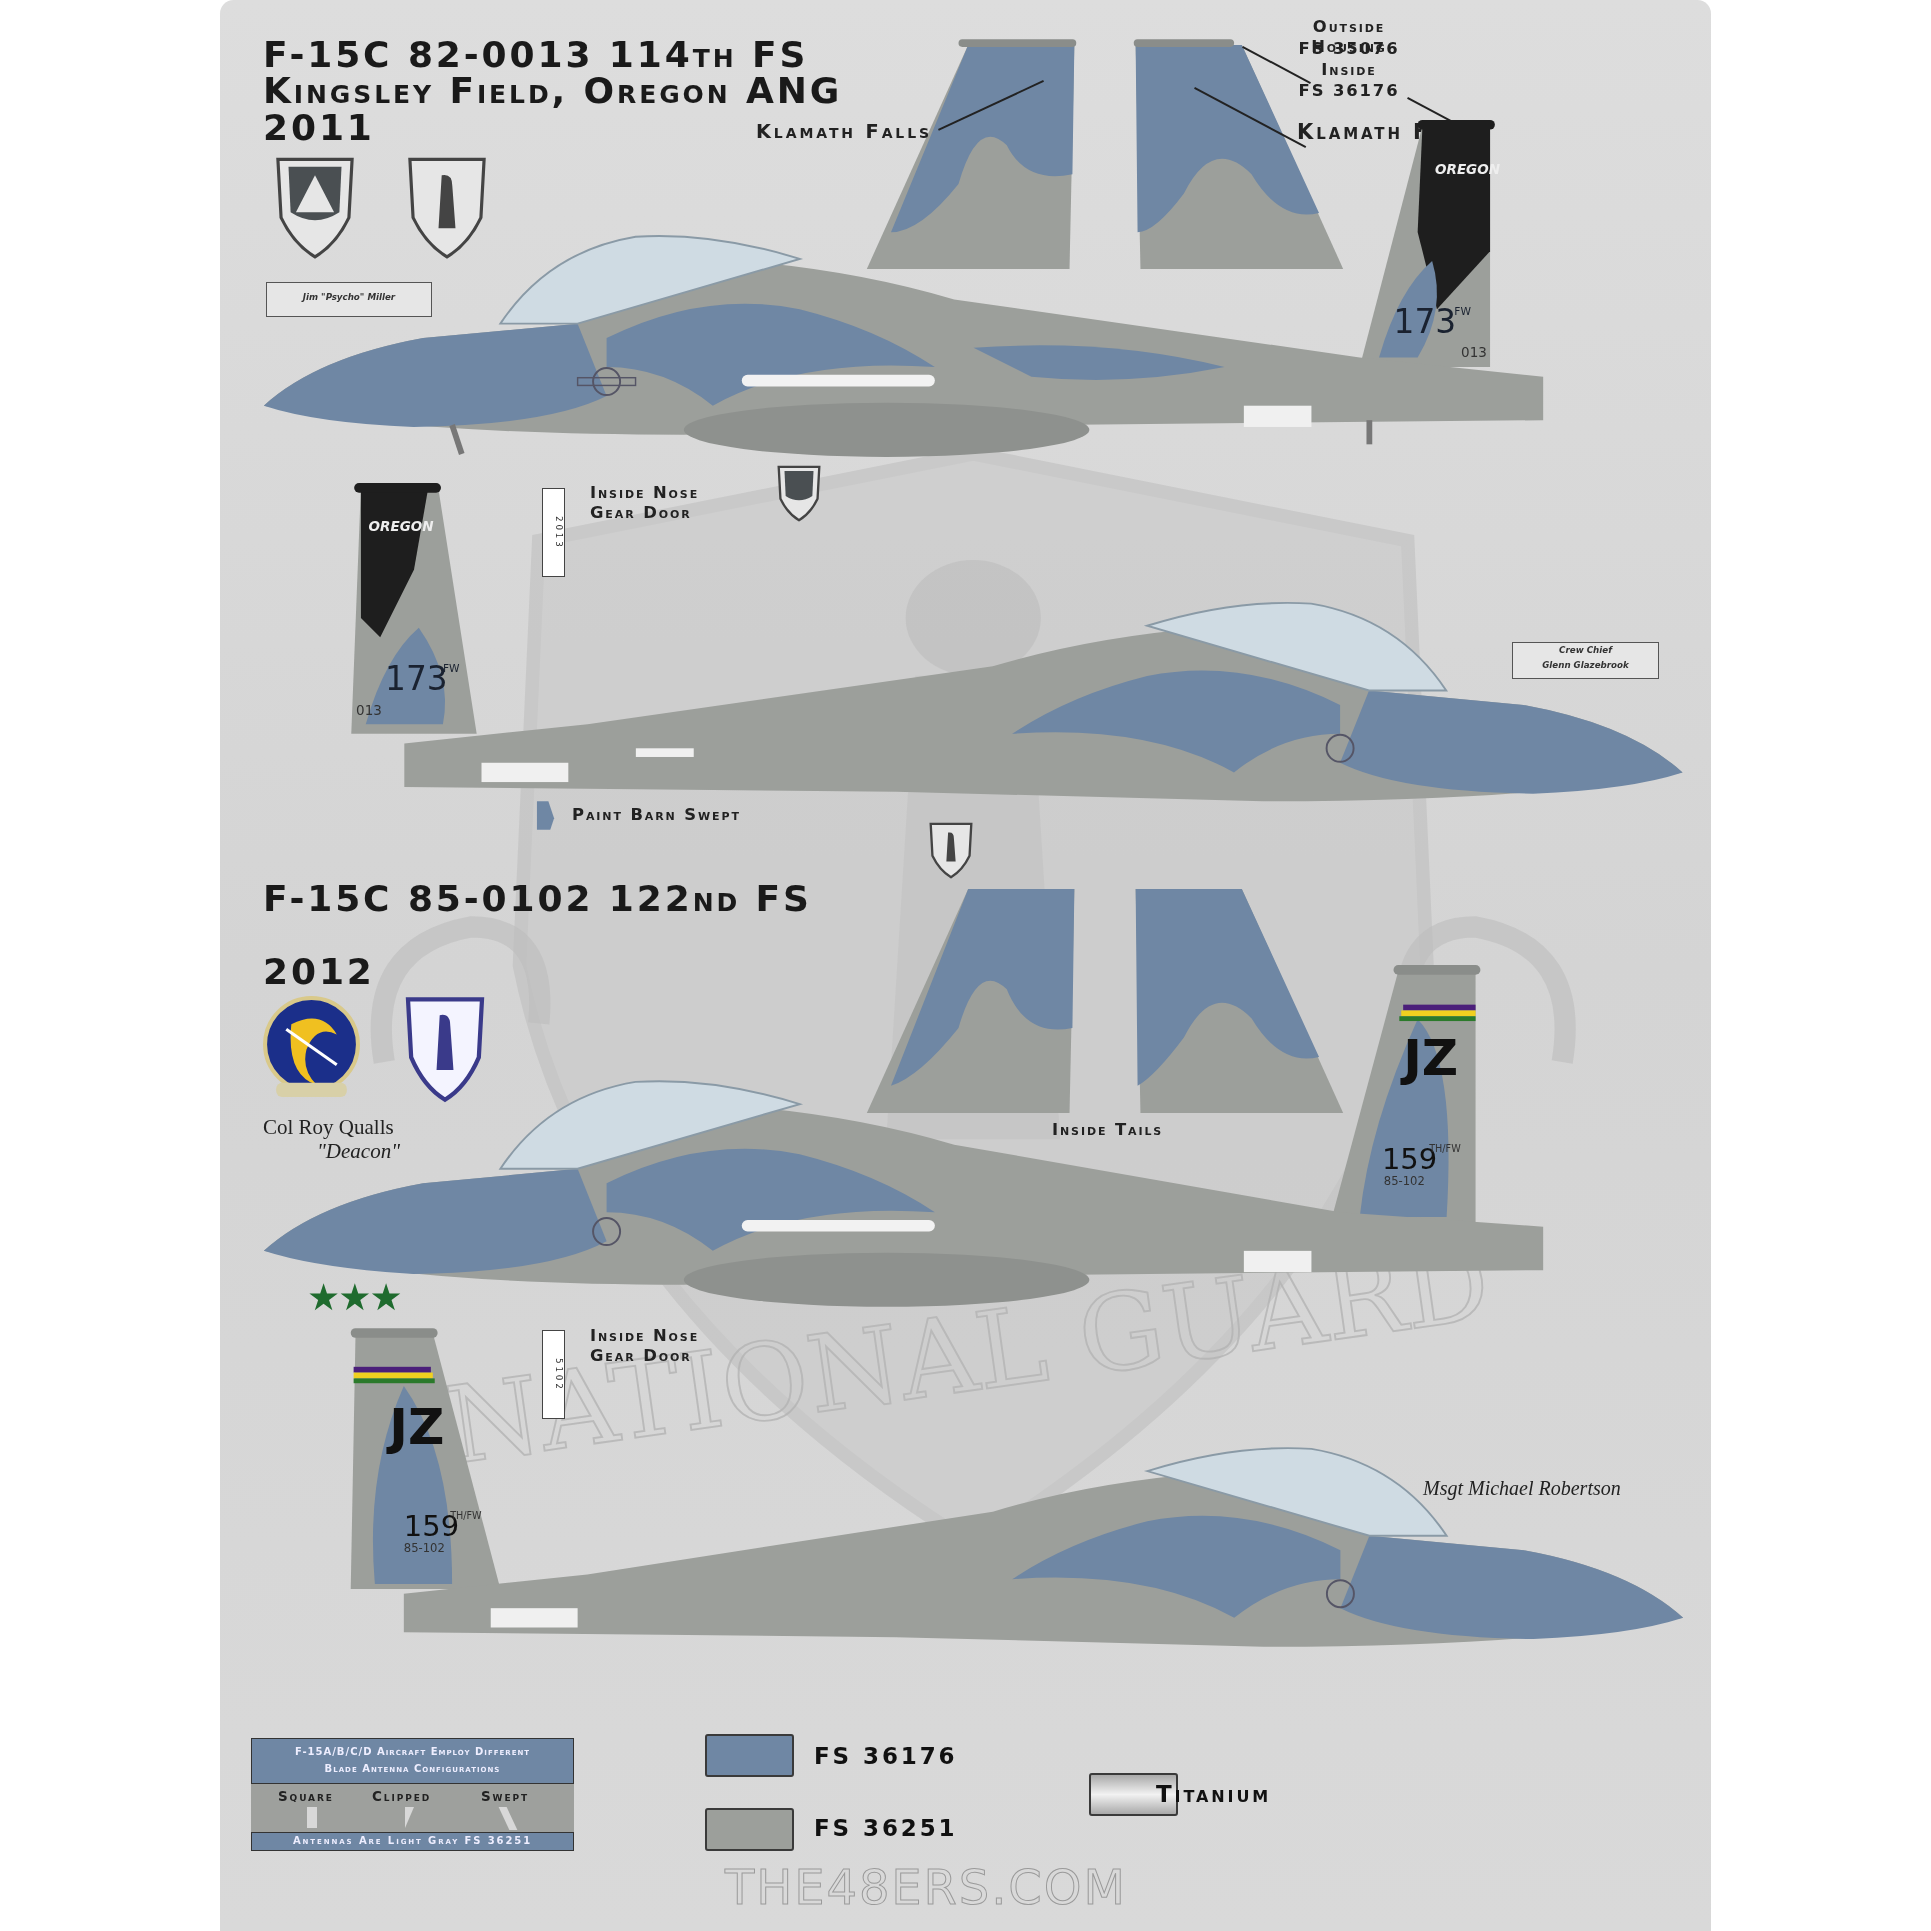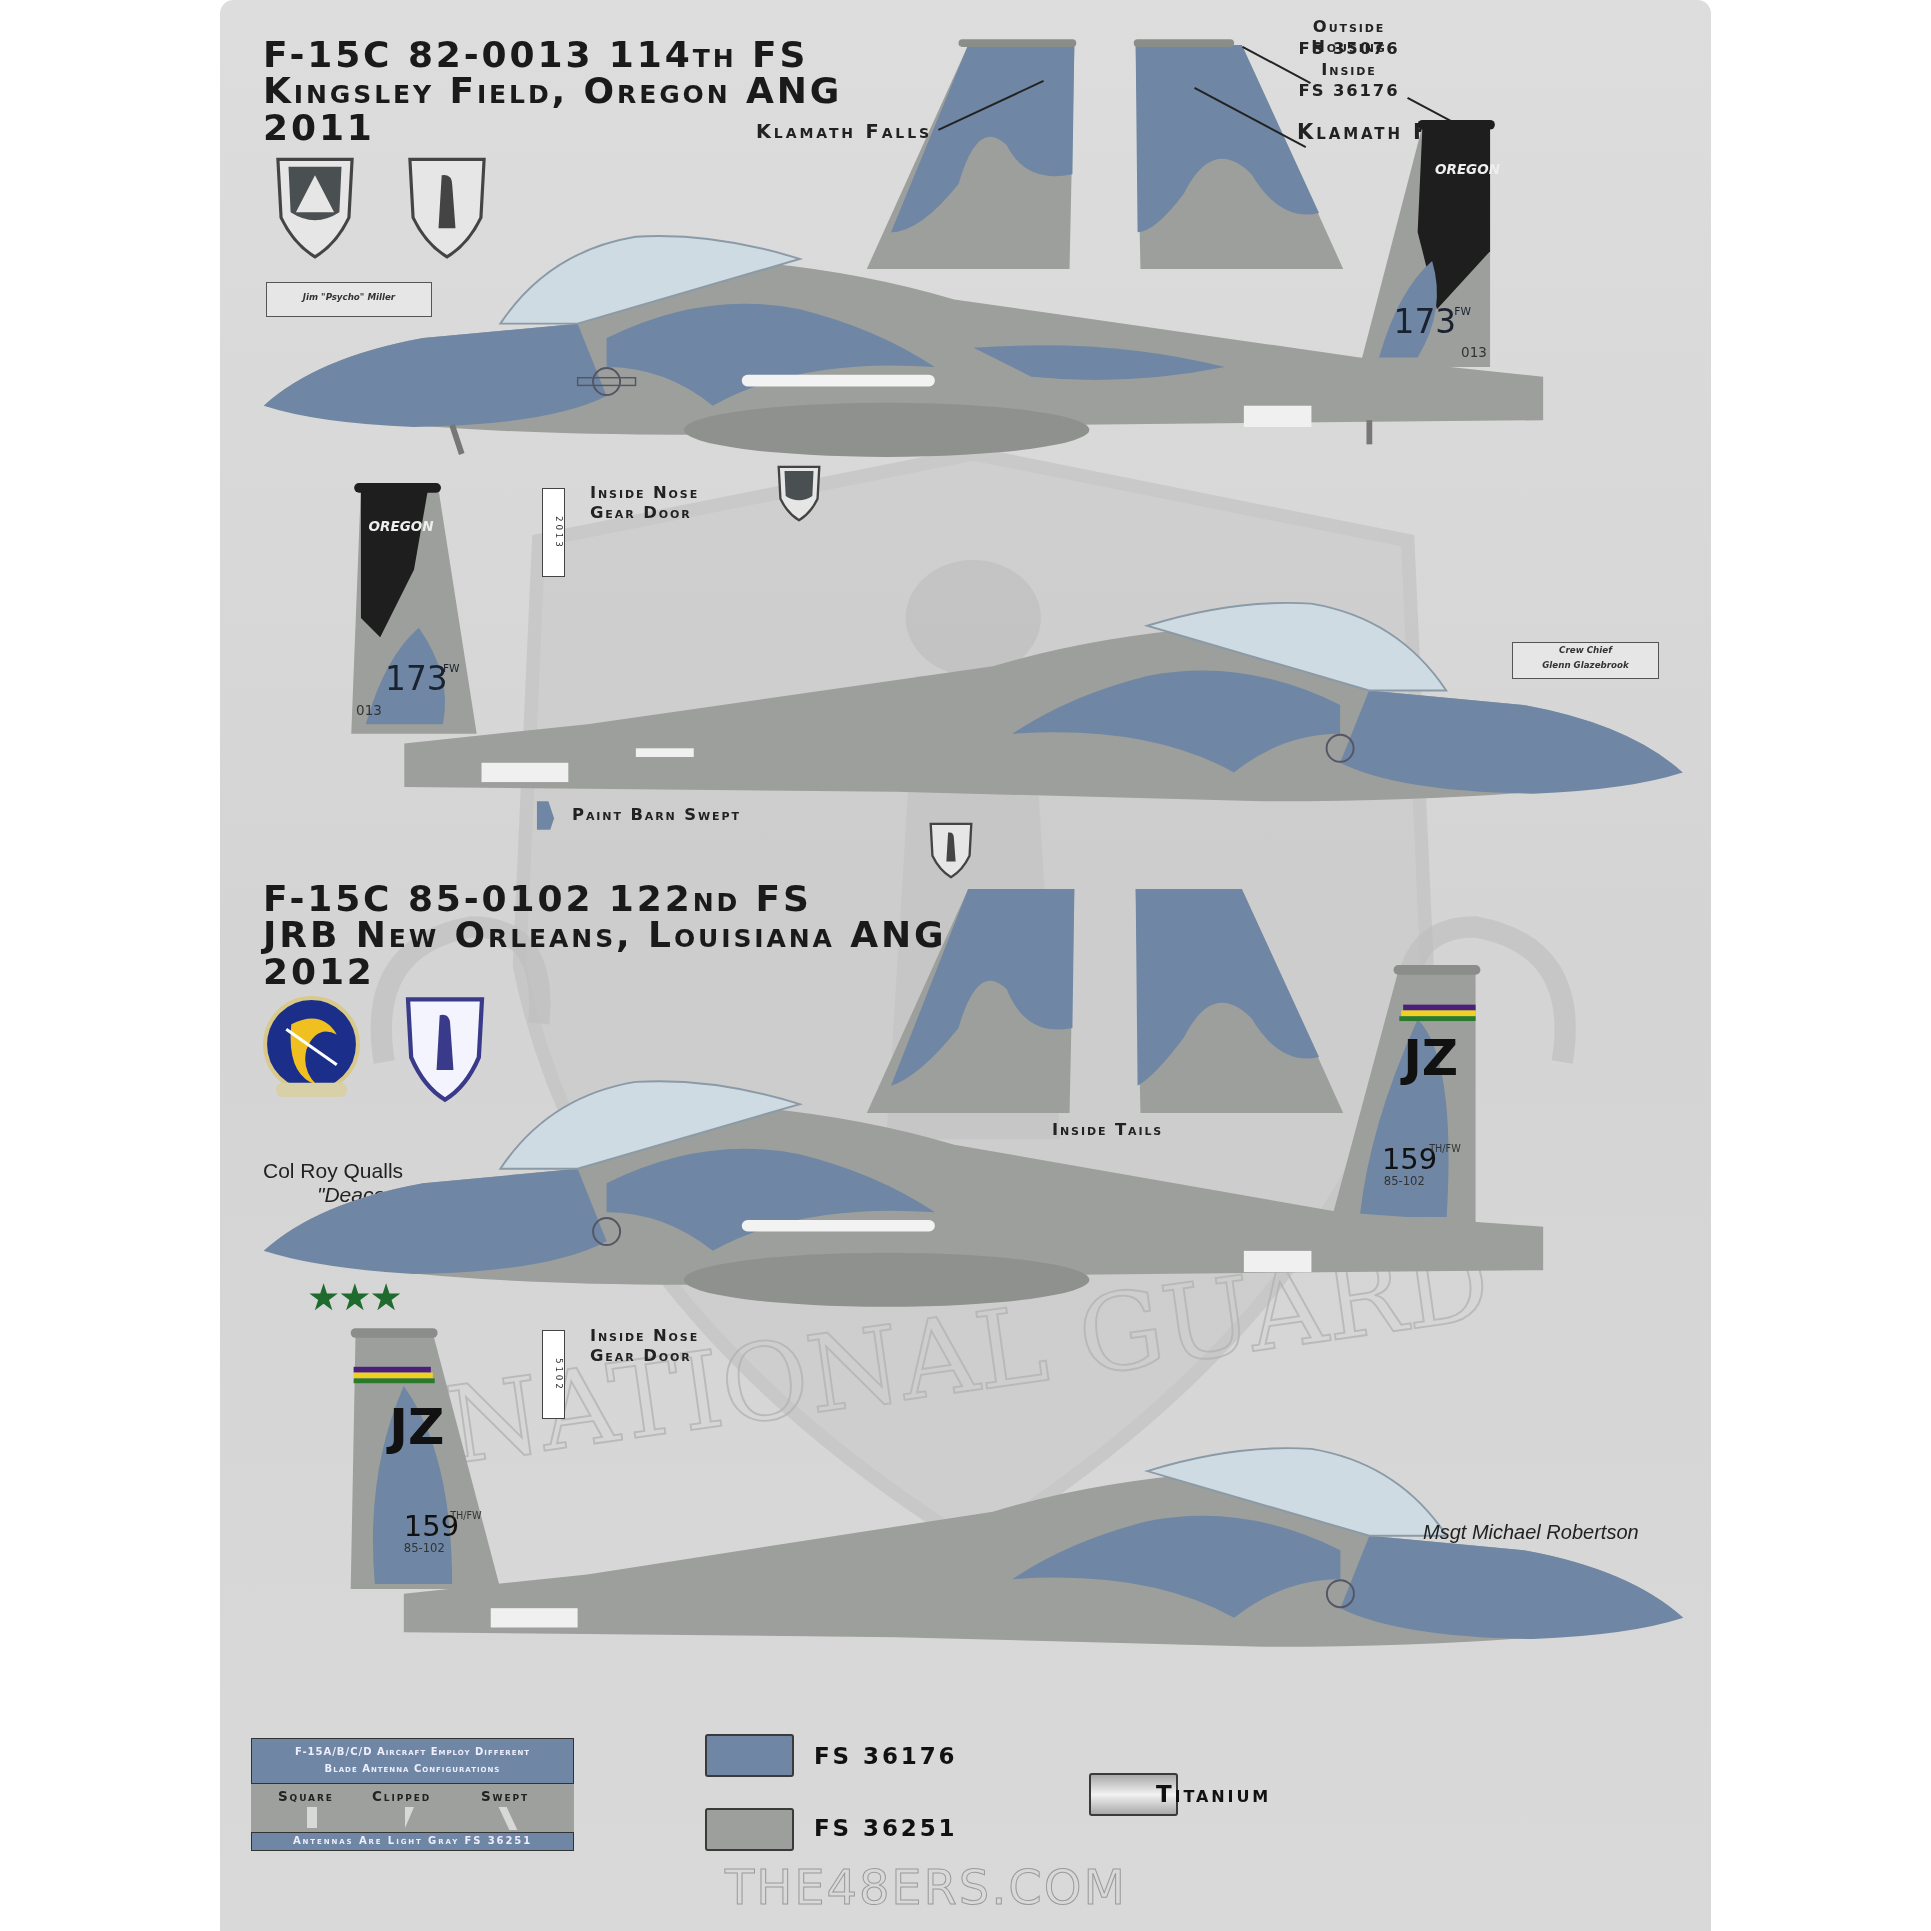--- a/index.html
+++ b/index.html
@@ -2,21 +2,21 @@
 <html><head>
 <meta charset="utf-8">
 <style>
   html,body{margin:0;padding:0;background:#ffffff;}
   body{width:1931px;height:1931px;position:relative;overflow:hidden;font-family:"DejaVu Sans",sans-serif;}
   .sheet{position:absolute;left:220px;top:0;width:1491px;height:1931px;
     background:linear-gradient(180deg,#dddddd 0%,#d4d4d4 50%,#d9d9d9 100%);border-radius:13.5px 13.5px 0 0;overflow:hidden;}
   .sc{font-variant:small-caps;letter-spacing:2.9px;color:#1a1a1a;font-weight:bold;}
   .title{position:absolute;left:43px;font-size:36px;line-height:36px;font-family:"DejaVu Sans",sans-serif;}
   .note{position:absolute;font-size:16.4px;letter-spacing:1.9px;font-variant:small-caps;font-weight:bold;color:#222;line-height:20px;}
-  .script{position:absolute;font-family:Liberation Sans, sans-serif;font-style:normal;color:#222;margin-top:44px;}
+  .script{position:absolute;font-family:Liberation Serif, serif;font-style:normal;color:#222;}
   .script.i{font-style:italic;}
   .watermark{position:absolute;left:0;top:0;width:1491px;height:1931px;pointer-events:none;}
   .leader{position:absolute;height:1.9px;background:#222;transform-origin:0 0;}
   .shield{position:absolute;}
   .swatch{position:absolute;width:85px;height:39px;border:2.9px solid #3a3a3a;border-radius:2.9px;}
   .sw-label{position:absolute;font-size:23px;font-weight:bold;letter-spacing:2.9px;color:#111;}
   .antenna-box{position:absolute;left:31px;top:1738px;width:323px;height:121px;}
   .antenna-head{background:#6f87a4;border:1.9px solid #333;height:46px;color:#eef;font-size:10px;font-weight:bold;letter-spacing:1px;text-align:center;font-variant:small-caps;line-height:17.4px;padding-top:4px;box-sizing:border-box;}
   .antenna-body{background:#9ea09d;height:48px;position:relative;}
   .antenna-foot{background:#6f87a4;border:1.9px solid #333;height:17.4px;color:#eef;font-size:10px;font-weight:bold;letter-spacing:1.9px;text-align:center;font-variant:small-caps;line-height:15.4px;}
@@ -141,21 +141,20 @@
   <svg style="position:absolute;left:315px;top:799px;width:21px;height:33px" viewBox="0 0 22 34">
     <path d="M2 2 H14 L20 20 L16 32 H2 Z" fill="#6f87a4"></path>
   </svg>
   <div class="note" style="left:352px;top:805px;">Paint Barn Swept</div>
   <svg class="shield" style="left:702px;top:816px;width:58px;height:68px" viewBox="0 0 100 100">
     <path d="M15 5 H85 L82 60 Q70 85 50 97 Q30 85 18 60 Z" fill="#e6e6e6" stroke="#444" stroke-width="4"></path>
     <path d="M45 20 Q55 18 55 30 L58 70 H42 Z" fill="#444"></path>
   </svg>
 
   <div class="title sc" style="top:881px;">F-15C 85-0102  122nd FS</div>
-  <div class="title sc" style="top:917px;">JRB New Orleans, Louisiana ANG</div>
   <div class="title sc" style="top:954px;">2012</div>
 
   <svg style="position:absolute;left:41px;top:994px;width:101px;height:106px" viewBox="0 0 100 105">
     <circle cx="50" cy="50" r="46" fill="#1b2f8a" stroke="#d9c98a" stroke-width="4"></circle>
     <path d="M30 30 Q60 15 75 40 Q55 30 45 55 Q40 75 55 90 Q25 80 30 30 Z" fill="#f0c020"></path>
     <line x1="25" y1="35" x2="75" y2="70" stroke="#fff" stroke-width="3"></line>
     <rect x="15" y="88" width="70" height="14" rx="6" fill="#d8d0a8"></rect>
   </svg>
   <svg class="shield" style="left:172px;top:994px;width:106px;height:111px" viewBox="0 0 100 105">
     <path d="M15 5 H85 L82 60 Q70 88 50 100 Q30 88 18 60 Z" fill="#f4f4ff" stroke="#3a3a8a" stroke-width="4"></path>

